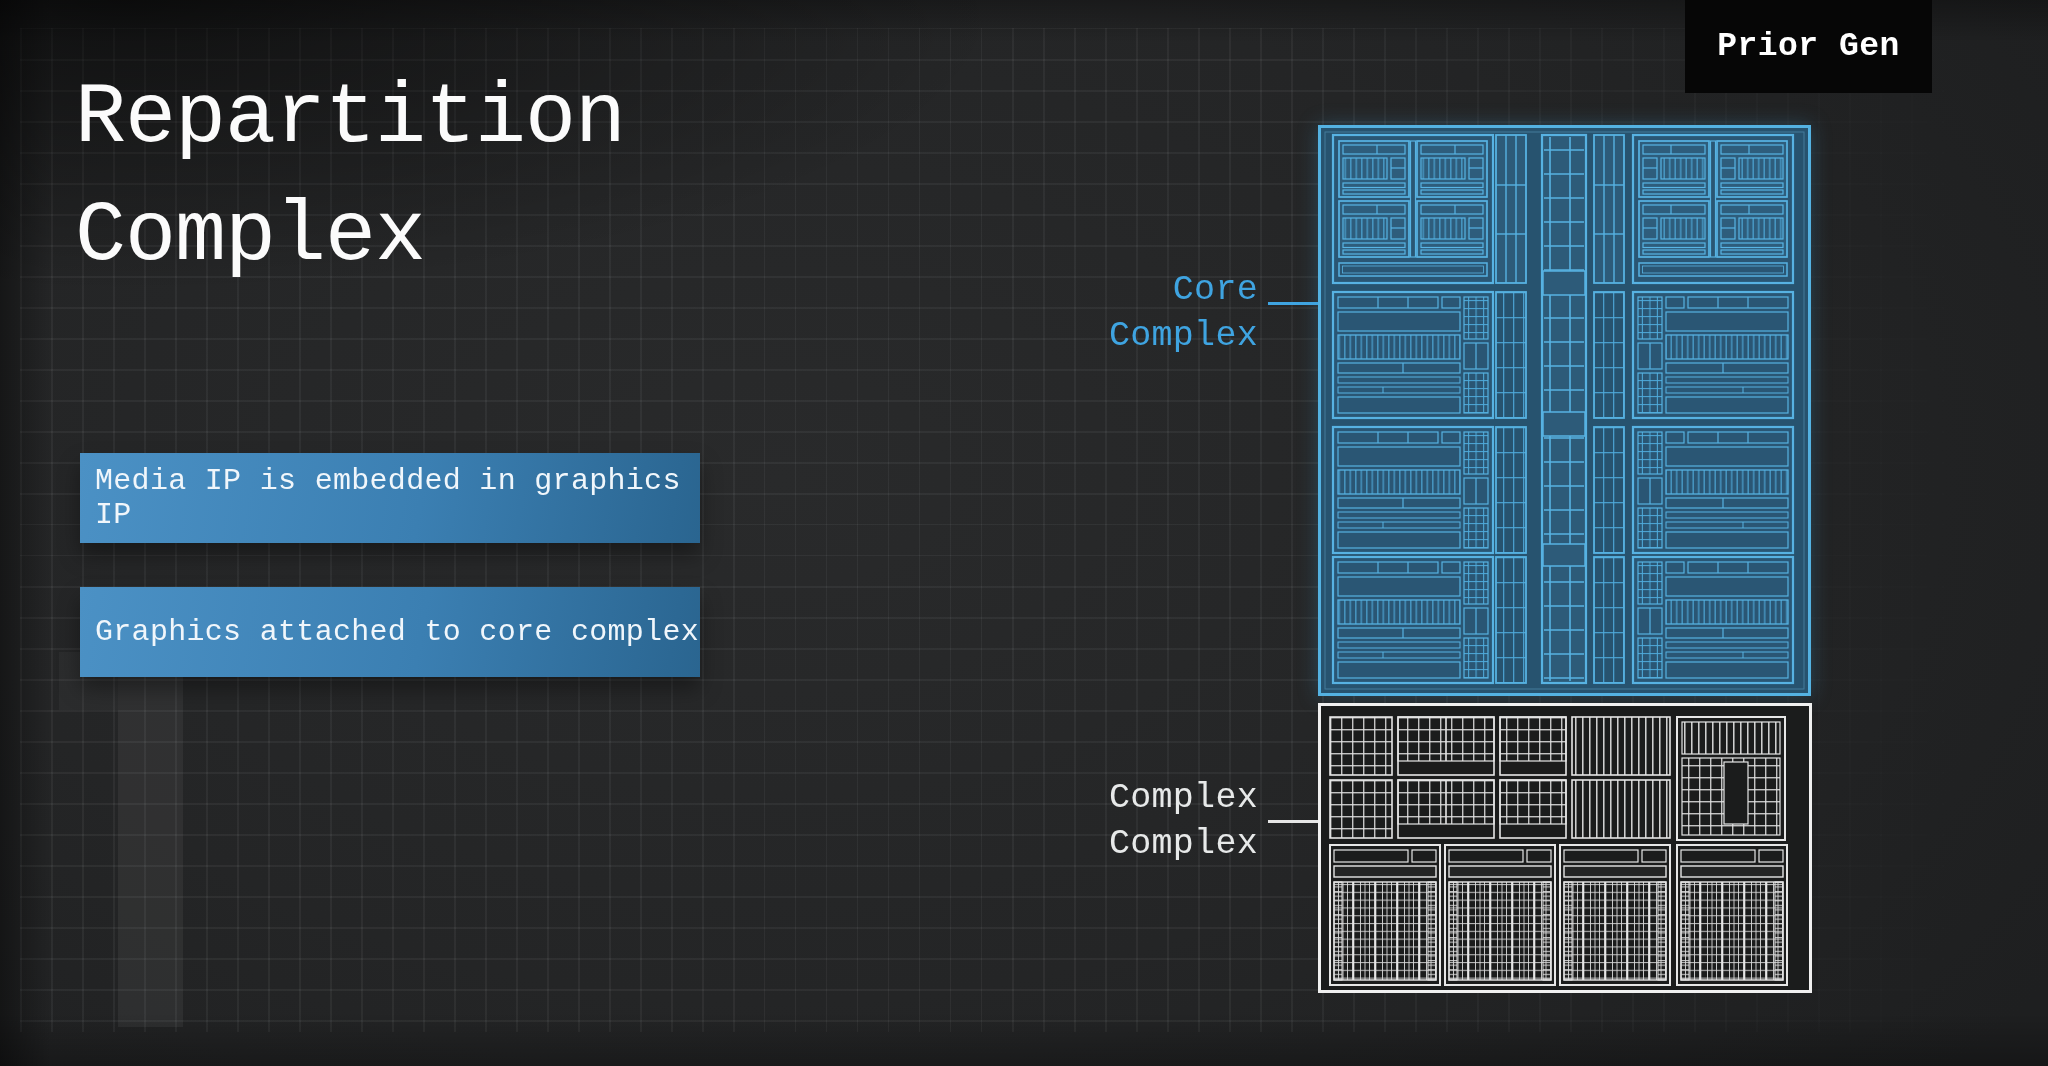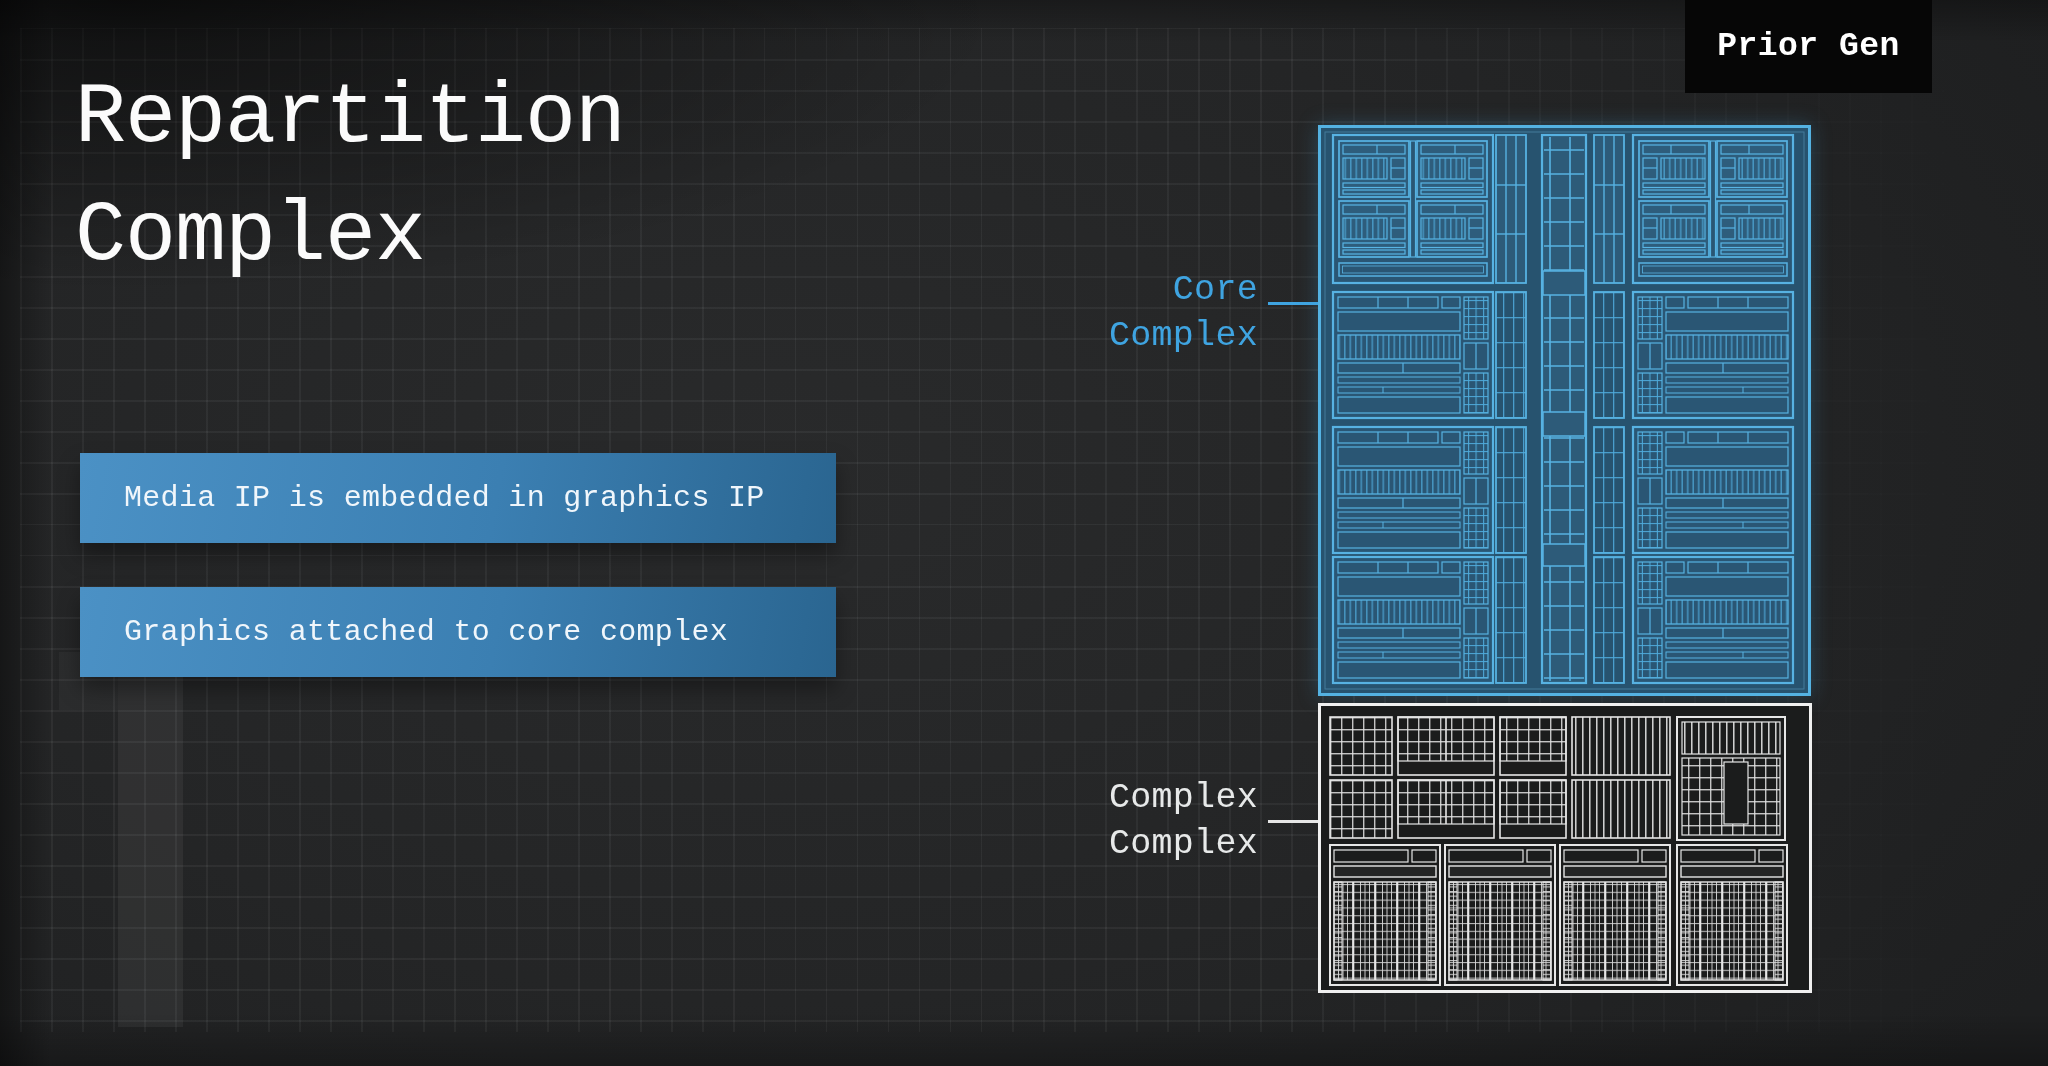--- a/index.html
+++ b/index.html
@@ -31,24 +31,24 @@
     position:absolute;left:1685px;top:0;width:247px;height:93px;z-index:4;
     background:#060606;display:flex;align-items:center;justify-content:center;
     color:#ffffff;font-size:33px;font-weight:bold;letter-spacing:0.5px;
   }
   .title{
     position:absolute;left:63px;top:48px;z-index:4;
     color:#fbfbfb;font-size:85px;line-height:118px;font-weight:normal;letter-spacing:-1px;
   }
   .title .title-line{display:block;}
   .callout{
-    position:absolute;left:80px;width:756px;height:90px;z-index:4;
+    position:absolute;left:80px;width:620px;height:90px;z-index:4;
     background:linear-gradient(100deg,#4b91c5 0%,#3b7fb2 55%,#2a6590 100%);
     box-shadow:0 12px 20px rgba(0,0,0,0.35);
-    display:flex;align-items:center;padding-left:44px;box-sizing:border-box;
+    display:flex;align-items:center;padding-left:15px;box-sizing:border-box;
     color:#f0f6fb;font-size:30px;letter-spacing:0.3px;
   }
   .callout-1{top:453px;}
   .callout-2{top:575px;margin-top:12px;}
   .die-label{position:absolute;right:790px;text-align:right;z-index:4;font-size:35px;line-height:46px;letter-spacing:0.3px;}
   .die-label span{display:block;}
   .label-core{top:267px;color:#3fa4e1;}
   .label-gfx{top:775px;color:#e7e9e9;}
   .connector{position:absolute;height:3px;z-index:4;}
   .conn-core{left:1268px;top:302px;width:52px;background:#3fa4e1;}

